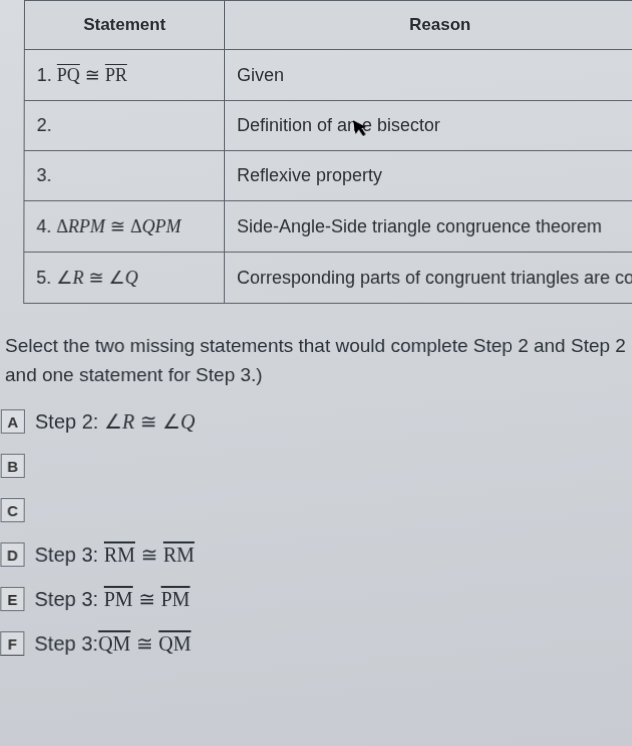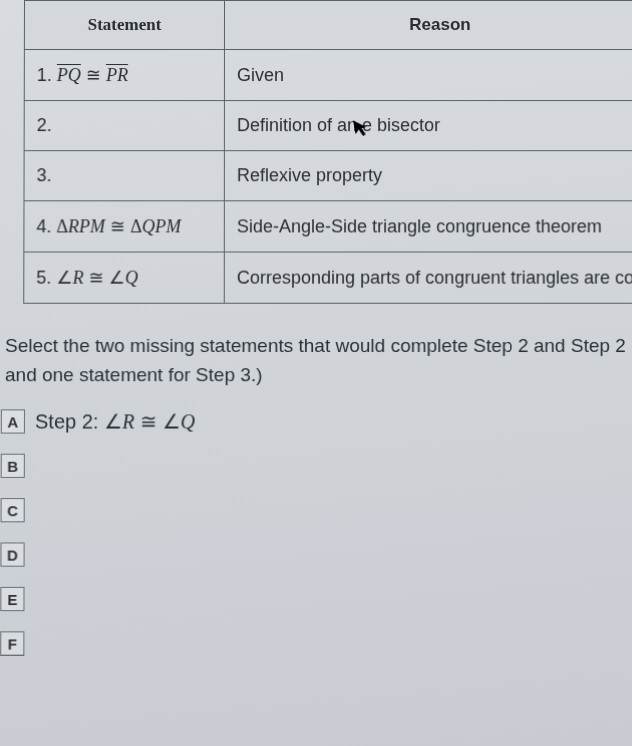--- a/index.html
+++ b/index.html
@@ -29,21 +29,21 @@
       text-align: left;
       font-size: 18px;
       color: #2a2e33;
     }
     table.proof th {
       font-weight: bold;
       text-align: center;
       background: #d4d8dd;
       font-size: 17px;
     }
-    table.proof th:first-child { width: 200px; font-family: Liberation Serif, serif; }
+    table.proof th:first-child { width: 200px; }
     .question {
       margin: 28px 6px 20px 6px;
       font-size: 19px;
       line-height: 1.5;
       color: #2a3138;
     }
     .options { margin: 0 0 0 0; }
     .option {
       display: flex;
       align-items: center;
@@ -60,21 +60,21 @@
       font-size: 15px;
       font-weight: 600;
       background: rgba(255,255,255,0.25);
       color: #333;
     }
     .opt-text {
       font-size: 20px;
       color: #2a3138;
     }
     .math { font-family: 'Times New Roman', serif; font-style: italic; text-align: center; }
-    .over { text-decoration: overline; font-style: italic; font-family: 'Times New Roman', serif; }
+    .over { text-decoration: overline; font-family: 'Times New Roman', serif; }
     .sym { font-style: normal; font-family: 'Times New Roman', serif; }
     .cursor {
       position: absolute;
       top: 118px;
       left: 354px;
       font-size: 18px;
       color: #000;
       transform: rotate(-10deg);
       pointer-events: none;
     }
@@ -122,26 +122,29 @@
         <span class="opt-text">Step 2: <span class="sym">∠</span><span class="math">R</span> <span class="sym">≅</span> <span class="sym">∠</span><span class="math">Q</span></span>
       </div>
       <div class="option">
         <span class="letter">B</span>
       </div>
       <div class="option">
         <span class="letter">C</span>
       </div>
       <div class="option">
         <span class="letter">D</span>
+        <span class="opt-text">Step 3: <span class="over">RM</span> <span class="sym">≅</span> <span class="over">RM</span></span>
       </div>
       <div class="option">
         <span class="letter">E</span>
+        <span class="opt-text">Step 3: <span class="over">PM</span> <span class="sym">≅</span> <span class="over">PM</span></span>
       </div>
       <div class="option">
         <span class="letter">F</span>
+        <span class="opt-text">Step 3:<span class="over">QM</span> <span class="sym">≅</span> <span class="over">QM</span></span>
       </div>
     </div>
 </div>
 
 <div class="cursor">
   <svg width="16" height="20" viewBox="0 0 16 20">
       <path d="M1 1 L1 15 L5 11 L8 18 L11 17 L8 10 L13 10 Z" fill="#000"></path>
     </svg>
 </div>
 

